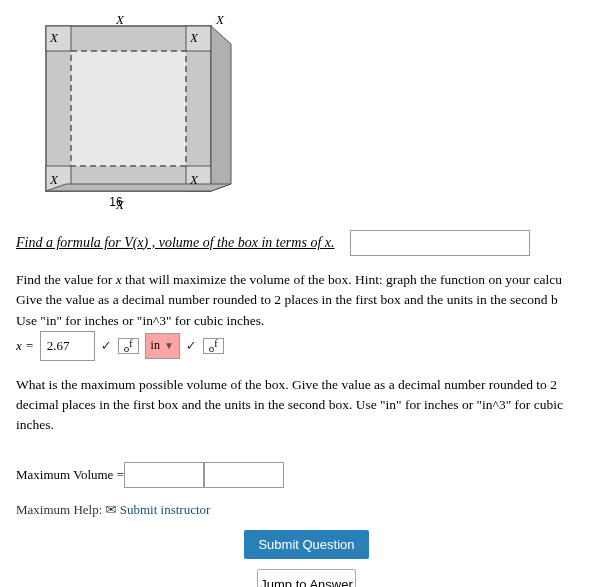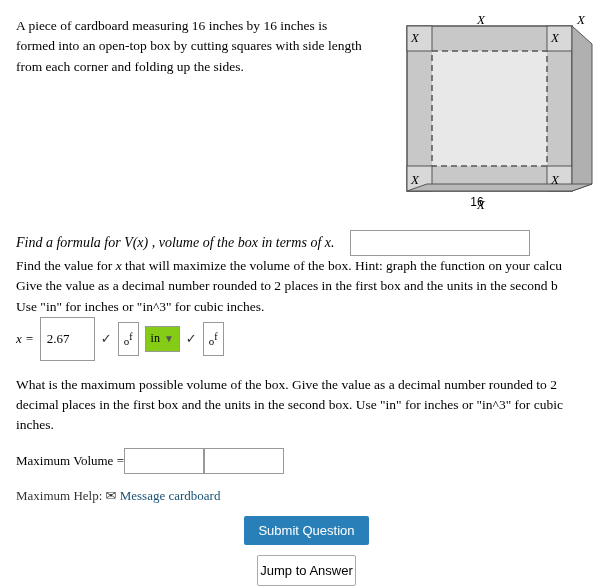--- a/index.html
+++ b/index.html
@@ -31,21 +31,23 @@
     }
     
     .diagram-svg {
       width: 220px;
       height: 200px;
     }
     .formula-row {
       display: flex;
       align-items: center;
       gap: 16px;
-      font-size: 13.5px;
+      margin-bottom: 14px;
+      font-size: 13.5px;
+      text-decoration: underline;
     }
     .formula-label {
       font-style: italic;
       font-size: 14px;
     }
     .formula-input {
       border: 1px solid #999;
       padding: 3px 6px;
       font-size: 13px;
       width: 180px;
@@ -61,49 +63,49 @@
       align-items: center;
       gap: 6px;
       margin-bottom: 14px;
       font-size: 13px;
     }
     .x-input-box {
       border: 1px solid #999;
       padding: 3px 6px;
       font-size: 13px;
       width: 55px;
-      height: 44px;
+      height: 30px;
       display: inline-flex;
       align-items: center;
     }
     .superscript-box {
       border: 1px solid #999;
       padding: 2px 5px;
       font-size: 11px;
-      height: 34px;
+      height: 16px;
       display: inline-flex;
       align-items: center;
       background: #fff;
       cursor: pointer;
     }
     .select-box {
       border: 1px solid #999;
       padding: 2px 5px;
       font-size: 12px;
       height: 26px;
-      background: #84cc16;
+      background: #fca5a5;
       cursor: pointer;
       display: inline-flex;
       align-items: center;
       gap: 4px;
     }
     .max-volume-section {
       font-size: 13.5px;
       line-height: 1.5;
-      margin-bottom: 12px;
+      margin-bottom: 26px;
     }
     .max-vol-row {
       display: flex;
       align-items: center;
       margin-bottom: 14px;
       font-size: 13px;
     }
     .max-vol-input {
       border: 1px solid #999;
       padding: 3px 6px;
@@ -159,23 +161,20 @@
     .inline-check {
       font-size: 13px;
       color: #333;
       cursor: pointer;
     }
   </style>
 </head>
 <body>
 
 <div class="problem-area">
-  <div class="problem-text">
-    <p>A piece of cardboard measuring 16 inches by 16 inches is formed into an open-top box by cutting squares with side length  from each corner and folding up the sides.</p>
-  </div>
   <div class="diagram-container">
     <svg class="diagram-svg" viewBox="0 0 220 200">
 
       <rect x="30" y="10" width="165" height="165" fill="#c8c8c8" stroke="#555" stroke-width="1.5"></rect>
 
       <rect x="55" y="35" width="115" height="115" fill="#e8e8e8" stroke="#555" stroke-width="1.5" stroke-dasharray="6,4"></rect>
 
       <rect x="30" y="10" width="25" height="25" fill="#d8d8d8" stroke="#555" stroke-width="1"></rect>
 
       <rect x="170" y="10" width="25" height="25" fill="#d8d8d8" stroke="#555" stroke-width="1"></rect>
@@ -242,19 +241,19 @@
 
 <div class="max-vol-row">
   <span>Maximum Volume =</span>
   <input type="text" class="max-vol-input" placeholder="" style="">
   <input type="text" class="max-vol-input" placeholder="" style="">
 </div>
 
 <div class="help-row">
   <span>Maximum Help:</span>
   ✉
-  <a class="help-link">Message cardboard</a>
+  <a class="help-link">Submit instructor</a>
 </div>
 
 <div class="button-row">
   <button class="submit-btn">Submit Question</button>
   <button class="jump-btn">Jump to Answer</button>
 </div>
 
 </body></html>

